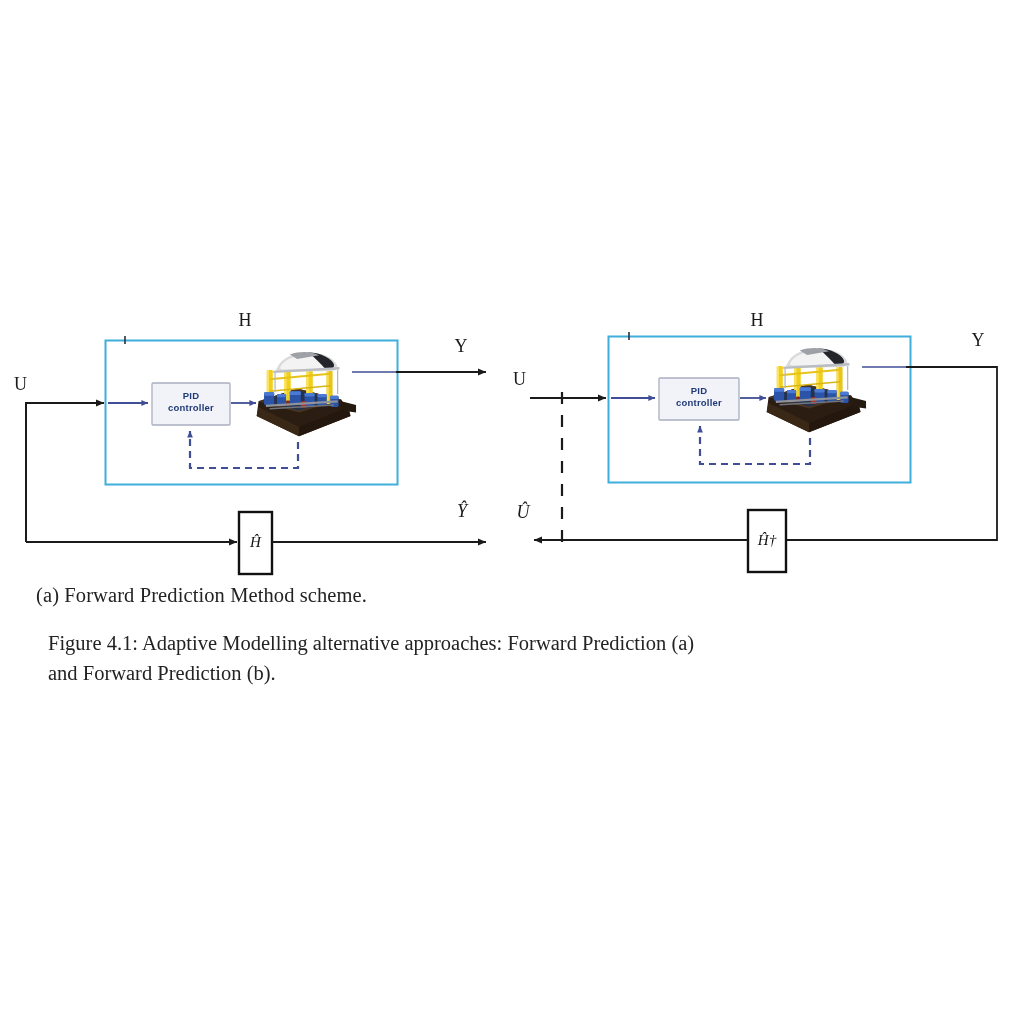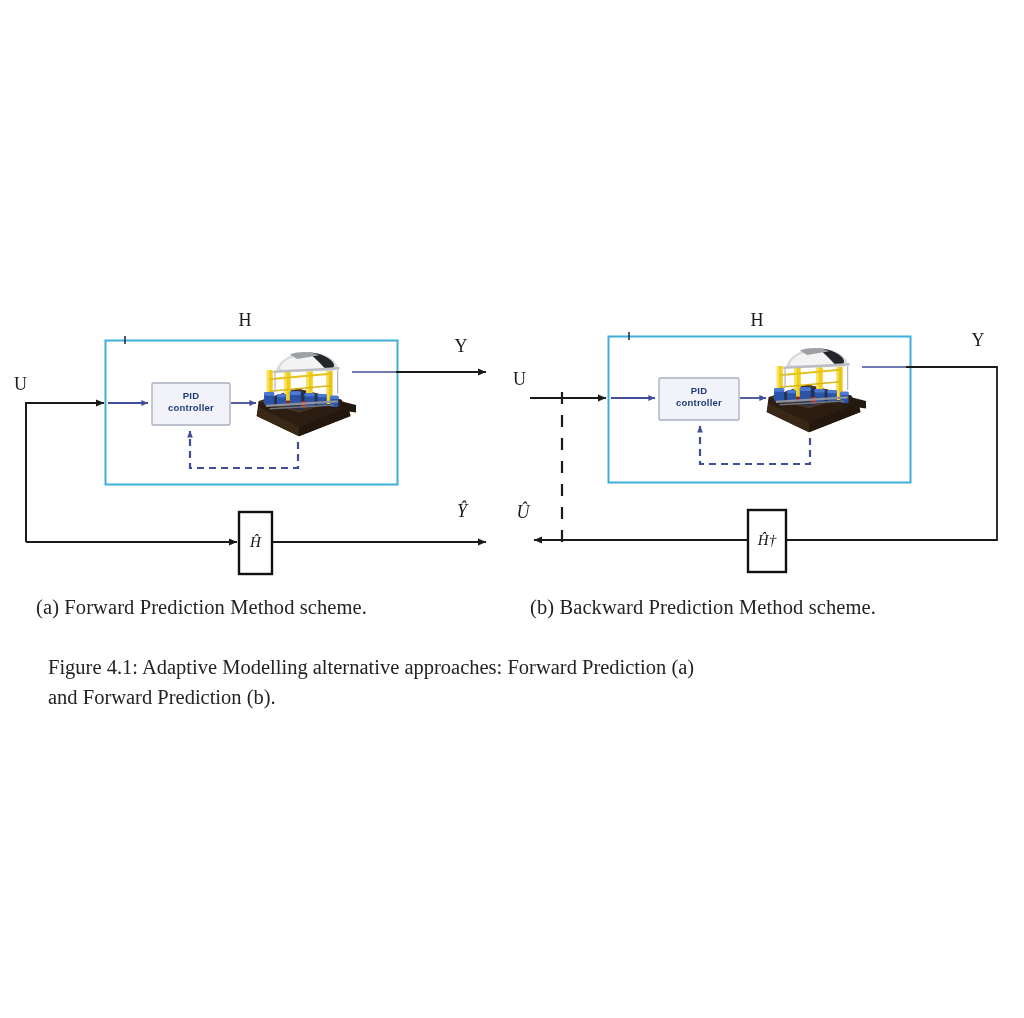--- a/index.html
+++ b/index.html
@@ -38,35 +38,35 @@
   
   .subcaption-row {
     position: absolute;
     left: 0;
     top: 576px;
     width: 1024px;
     height: 36px;
   }
   .subcaption {
     position: absolute;
-    top: 16px;
+    top: 4px;
     font-family: "Liberation Serif", "DejaVu Serif", serif;
     font-size: 20.5px;
     line-height: 30px;
     color: #232323;
     white-space: nowrap;
     letter-spacing: 0.1px;
   }
   .subcaption.left  { left: 36px; }
   .subcaption.right { left: 530px; }
 
   #figure-caption {
     position: absolute;
     left: 48px;
-    top: 652px;
+    top: 628px;
     width: 910px;
     font-family: "Liberation Serif", "DejaVu Serif", serif;
     font-size: 20.5px;
     line-height: 30px;
     color: #232323;
     text-align: left;
   }
   #figure-caption .caption-line { display: block; white-space: nowrap; }
   #figure-caption .caption-line.second { margin-left: 0; }
 
@@ -250,21 +250,20 @@
       <rect x="748" y="220" width="38" height="62" fill="#ffffff" stroke="#111111" stroke-width="2.4"></rect>
       <text class="lbl-block" x="767" y="255" text-anchor="middle">Ĥ†</text>
 
       <line x1="748" y1="250" x2="534" y2="250" stroke="#1a1a1a" stroke-width="1.8" marker-end="url(#ah-black-l)"></line>
       <text class="lbl-hat" x="523" y="228" text-anchor="middle">Û</text>
     </g>
   </svg>
 
   <div class="subcaption-row">
     <div class="subcaption left">(a) Forward Prediction Method scheme.</div>
-    <div class="subcaption right">(b) Backward Prediction Method scheme.</div>
   </div>
 
   <div id="figure-caption">
     <span class="caption-line first">Figure 4.1:  Adaptive Modelling alternative approaches:  Forward Prediction (a)</span>
     <span class="caption-line second">and Forward Prediction (b).</span>
   </div>
 
 </div>
 
 </body></html>

